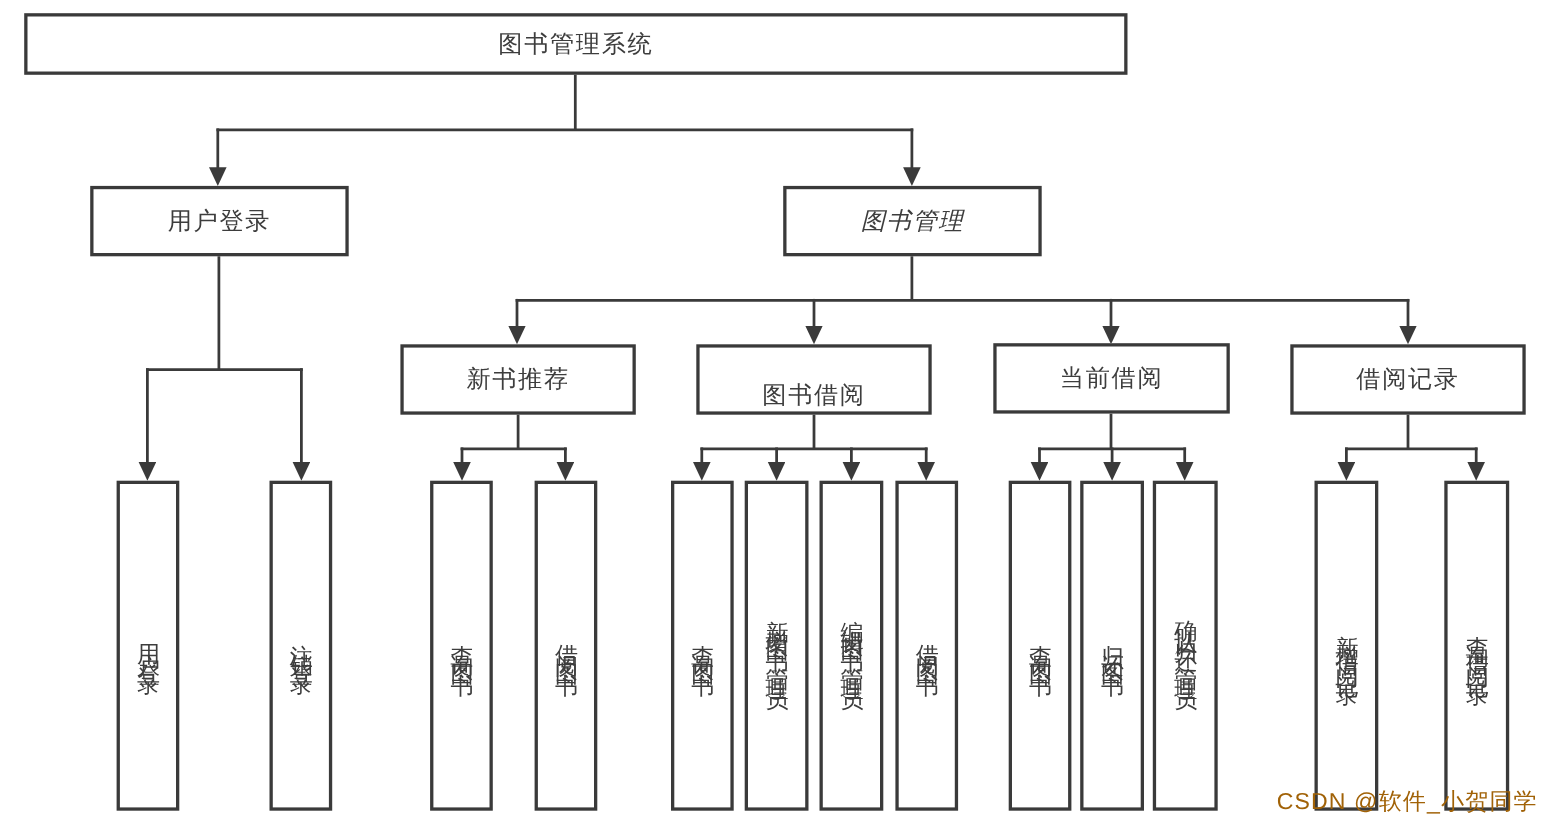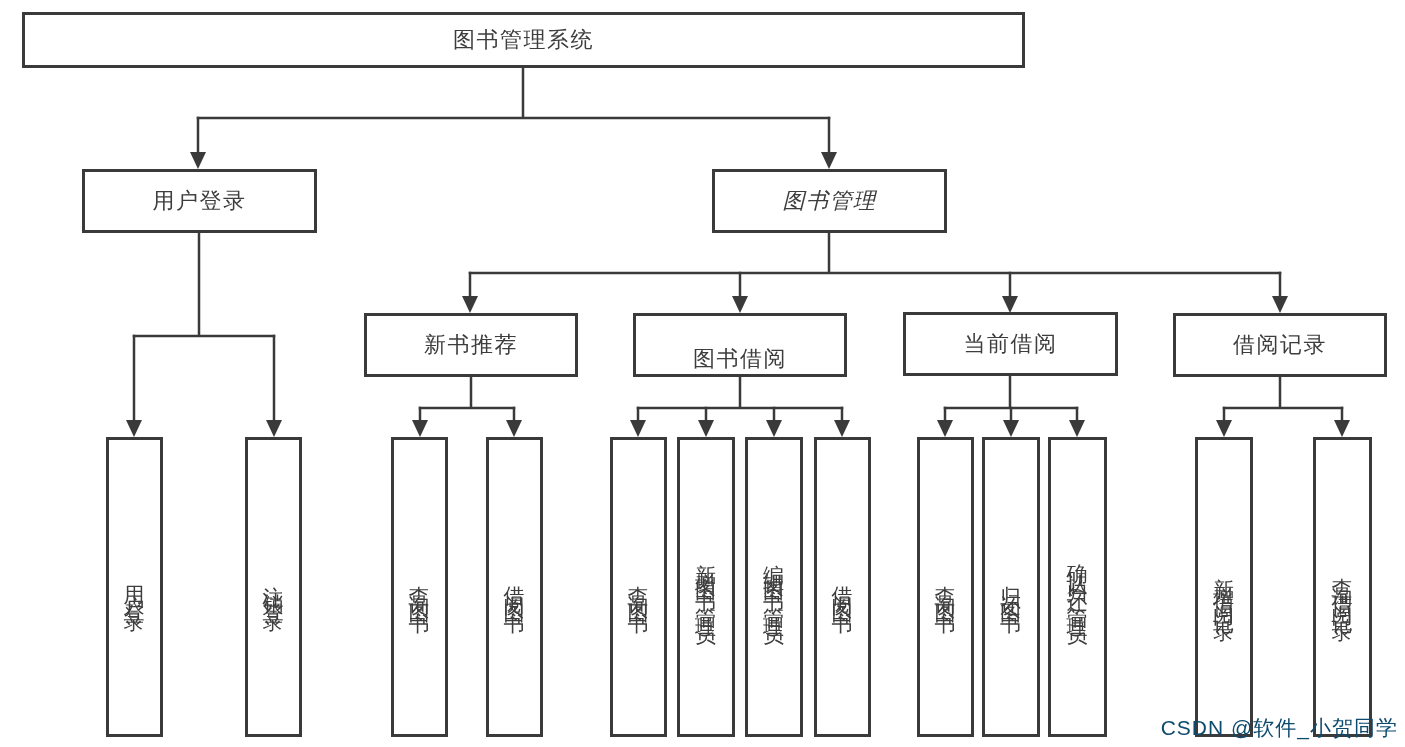--- a/index.html
+++ b/index.html
@@ -30,21 +30,21 @@
     letter-spacing: 0.42em;
     line-height: 1;
     white-space: nowrap;
   }
   .watermark {
     position: absolute;
     right: 7px;
     bottom: 5px;
     font-size: 21px;
     letter-spacing: 1px;
-    color: #0c4a6e;
+    color: #a16207;
     white-space: nowrap;
     z-index: 5;
   }
 </style>
 </head>
 <body>
 
 <div class="stage">
 
   <svg class="connectors" width="1405" height="747" viewBox="0 0 1405 747">

